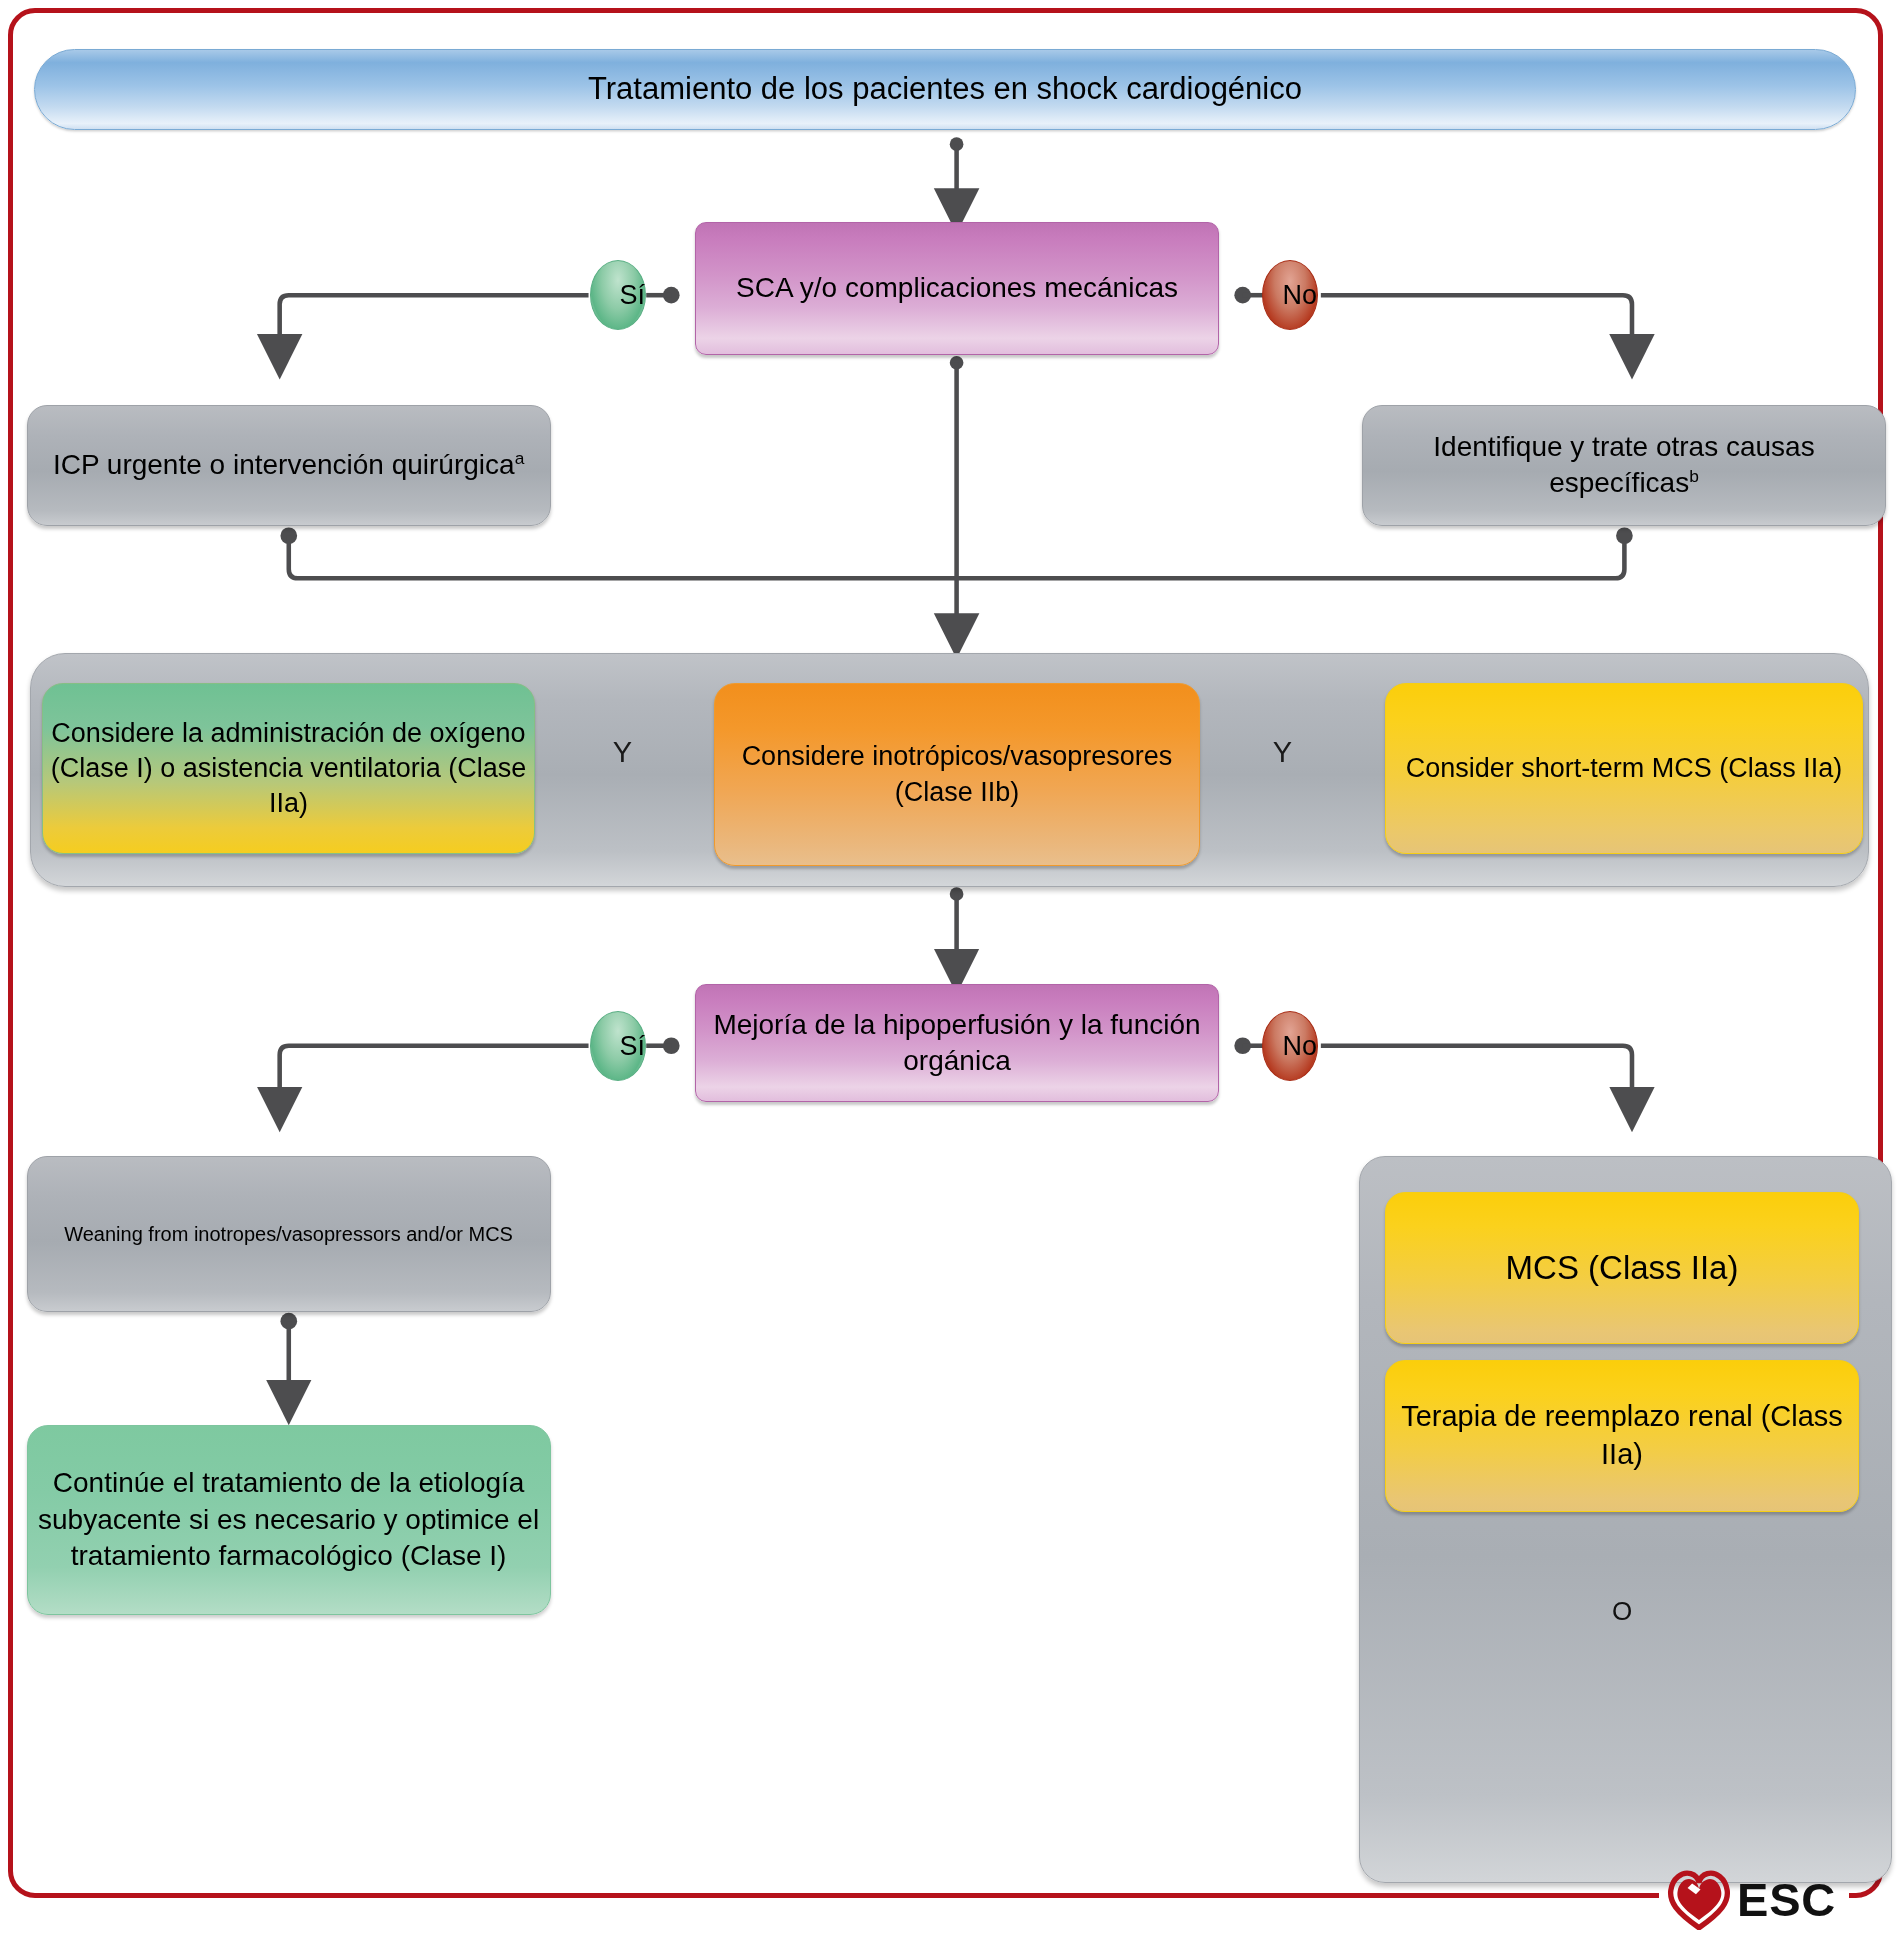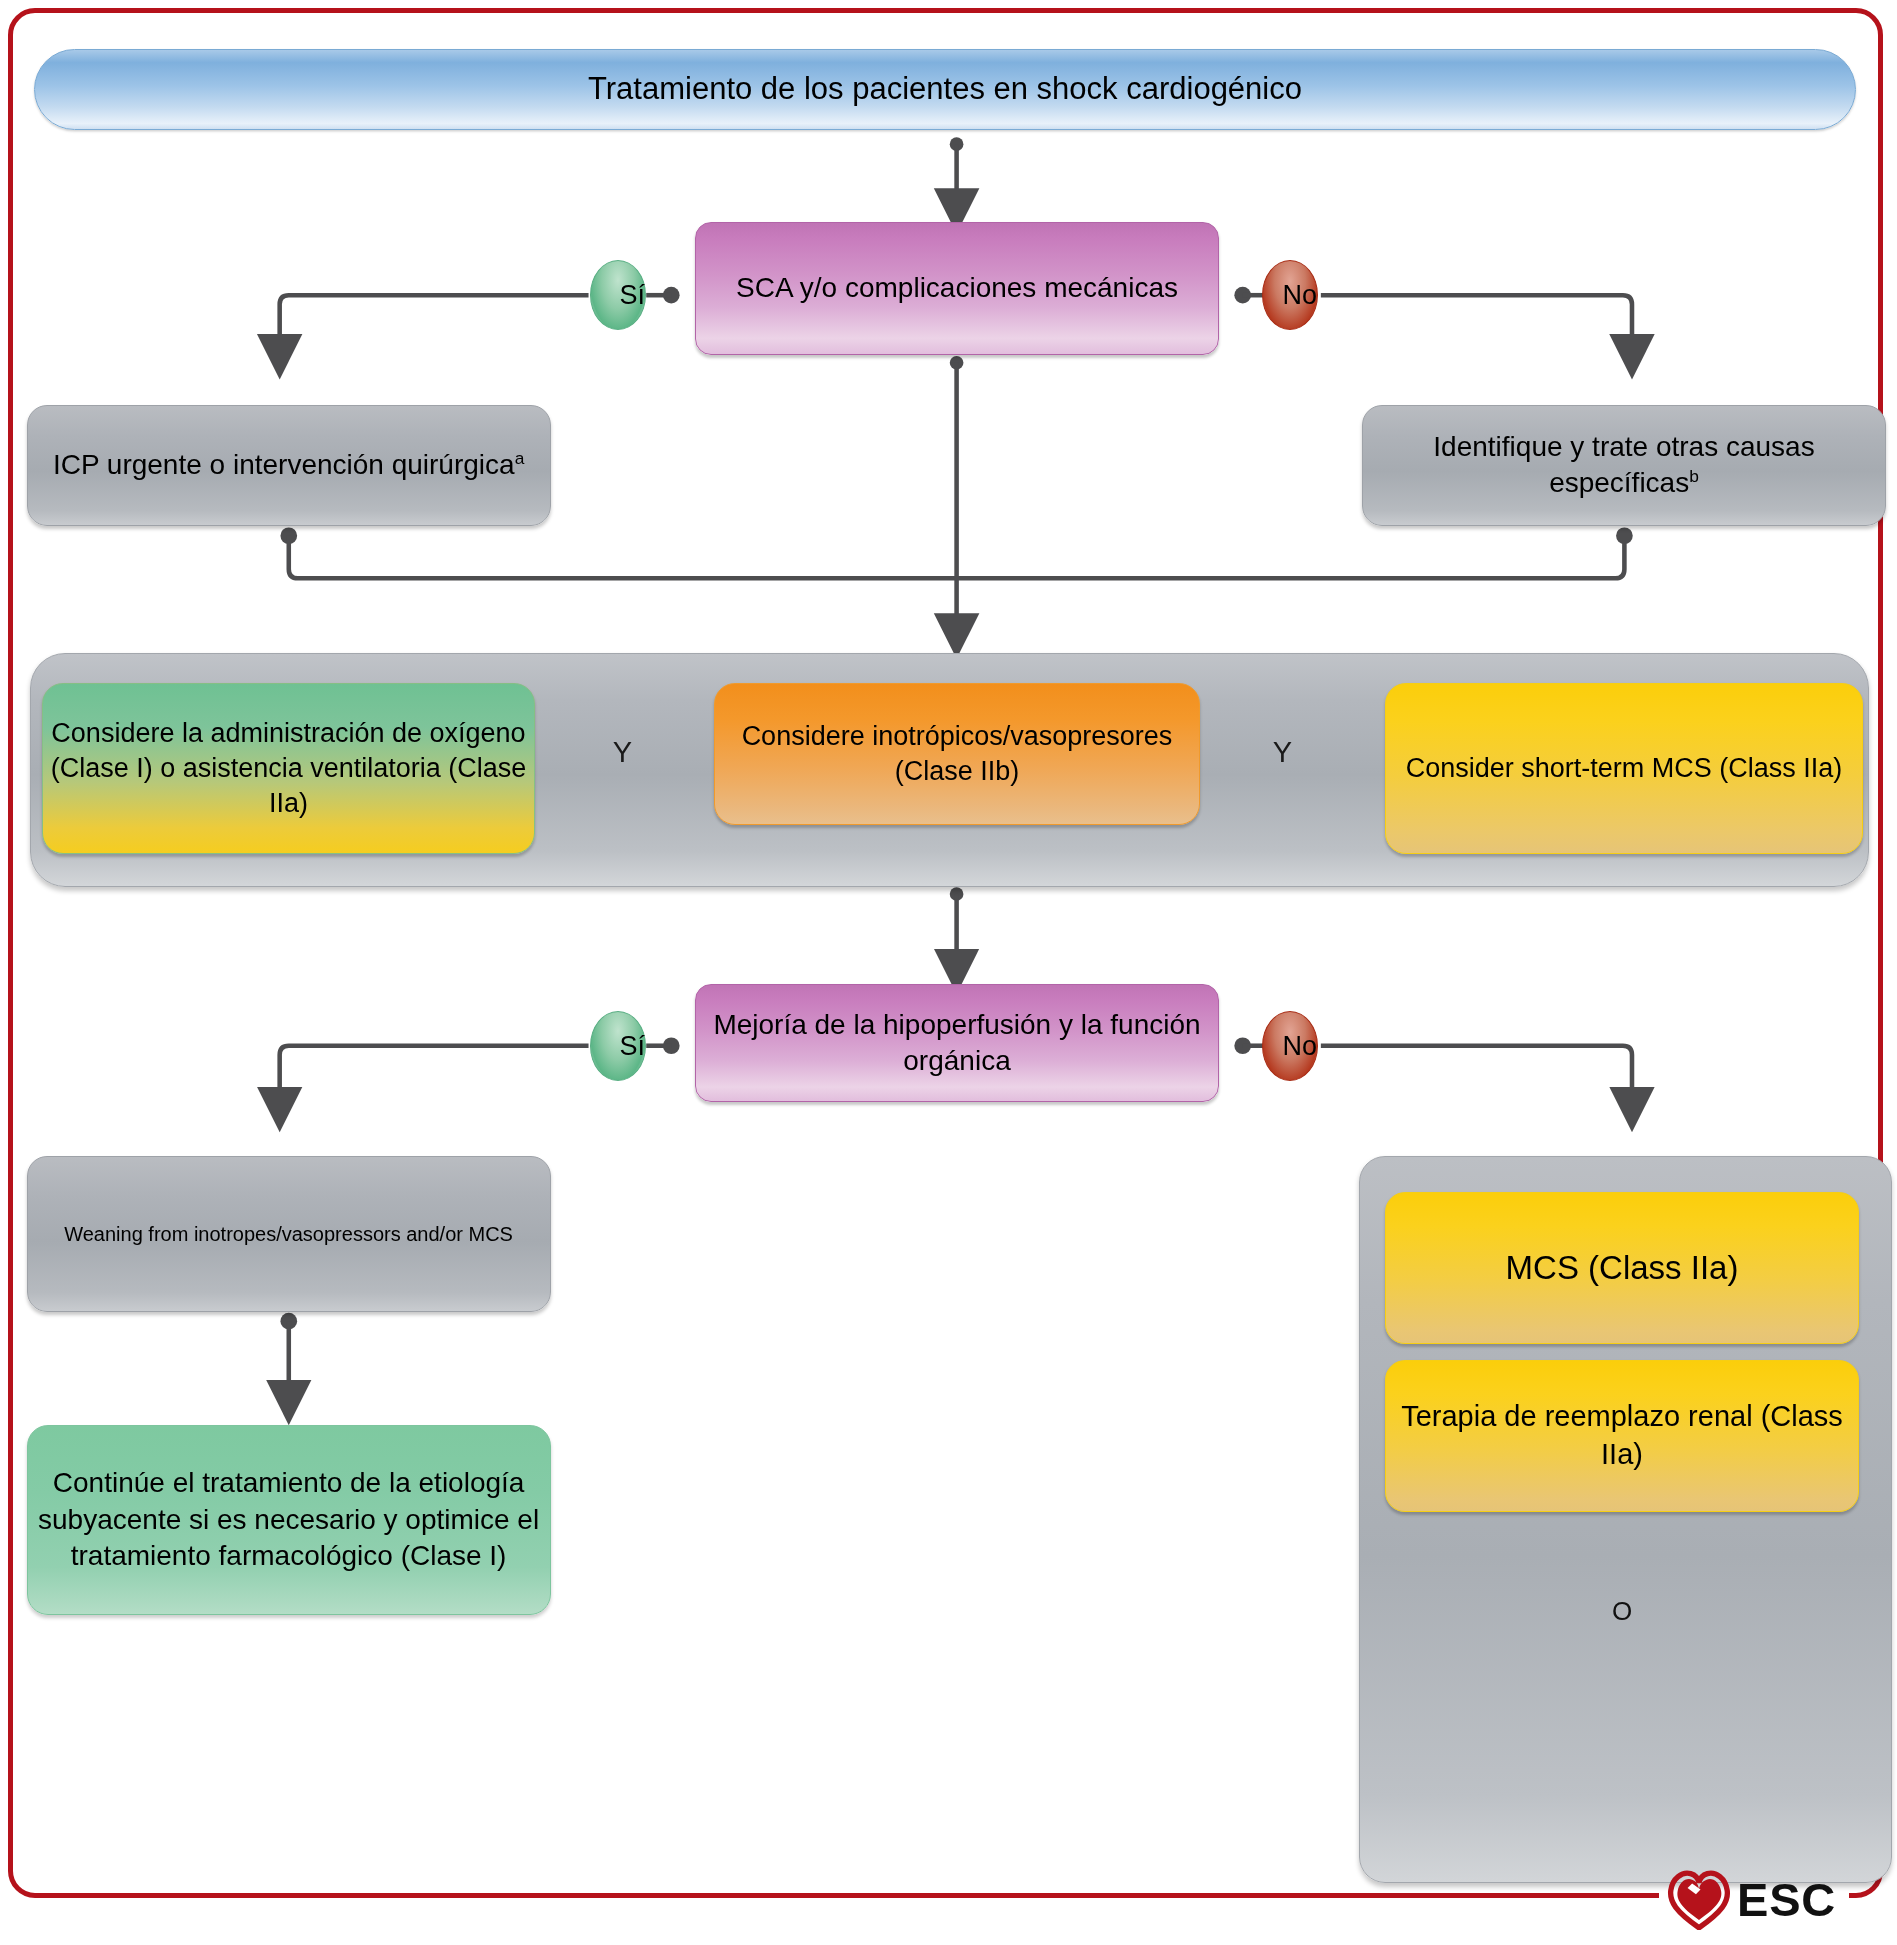--- a/index.html
+++ b/index.html
@@ -70,21 +70,21 @@
     background:
       linear-gradient(to bottom,
         #a8c9e8 0%, #7fb0dd 16%, #9cc3e7 45%,
         #c3daf0 72%, #e8f1fa 93%, #cfe0f2 100%);
     border: 1.5px solid #7aaad4;
     box-shadow: 0 1.5px 2.3px rgba(0,0,0,0.18);
   }
 
   
   .decision {
-    border-radius: 16px;
+    border-radius: 11px;
     font-size: 28px;
     background:
       linear-gradient(to bottom,
         #c074b5 0%, #c87cbd 12%, #d294c9 40%,
         #dcaed6 65%, #ecd3e7 88%, #e2bedd 100%);
     border: 1.5px solid #b264a8;
     box-shadow: 0 2.3px 3px rgba(0,0,0,0.22);
   }
   #decision-sca  { left: 695px; top: 222px; width: 524px; height: 133px; }
   #decision-mejoria { left: 695px; top: 984px; width: 524px; height: 118px; }
@@ -124,21 +124,21 @@
     border-radius: 21px;
     font-size: 27px;
     box-shadow: 0 2.3px 3px rgba(0,0,0,0.22);
   }
   #therapy-oxygen {
     left: 42px; top: 683px; width: 493px; height: 171px;
     background: linear-gradient(to bottom, #6fc193 0%, #7ec49a 26%, #b6c87a 58%, #eccb3b 85%, #f5cd1f 100%);
     border: 1.5px solid #86bf84;
   }
   #therapy-inotropes {
-    left: 714px; top: 683px; width: 486px; height: 142px;
+    left: 714px; top: 683px; width: 486px; height: 183px;
     background: linear-gradient(to bottom, #f28f1c 0%, #f4982b 25%, #f0a755 60%, #eab87e 90%, #e9bf8c 100%);
     border: 1.5px solid #f09a2c;
   }
   #therapy-mcs {
     left: 1385px; top: 683px; width: 478px; height: 171px;
     background: linear-gradient(to bottom, #fbce0b 0%, #fbd11c 22%, #f4cd3e 55%, #ebc86a 88%, #e6c477 100%);
     border: 1.5px solid #f6ce14;
   }
 
   

